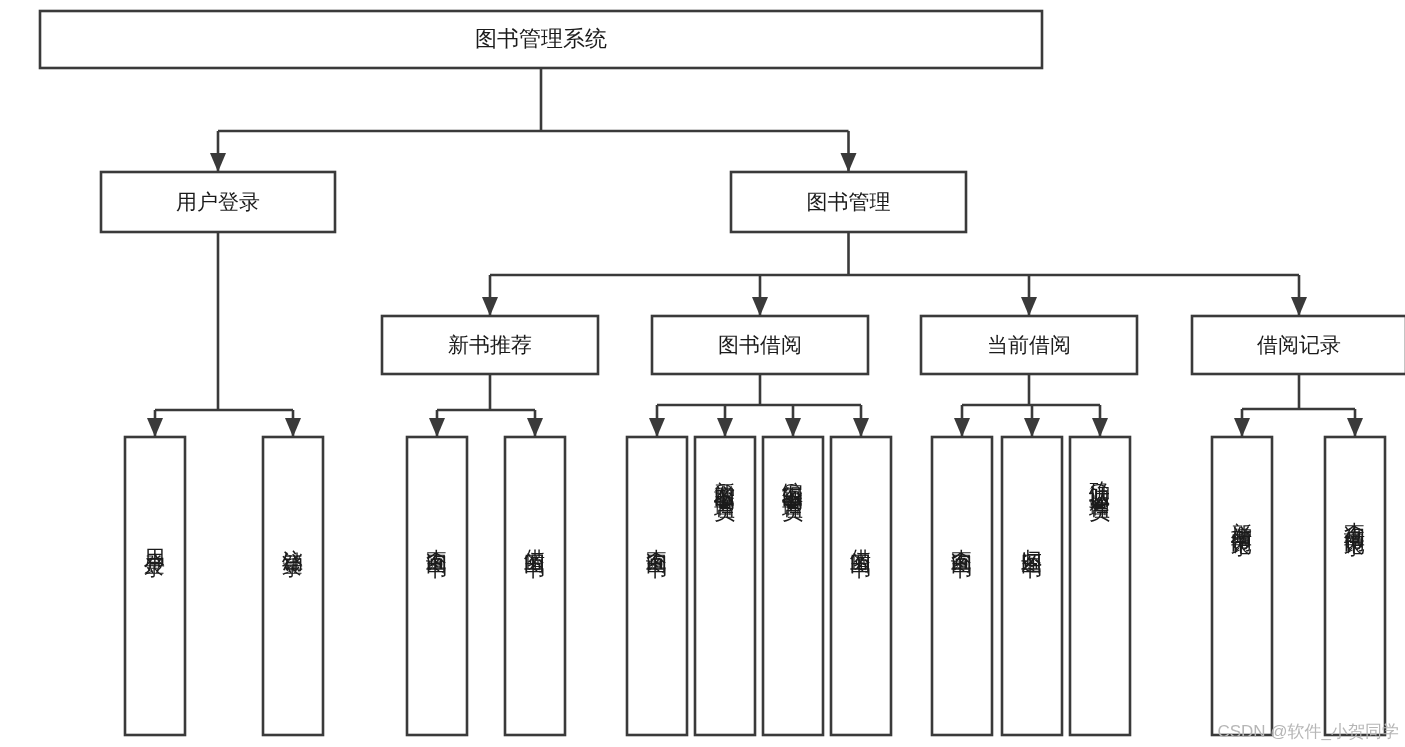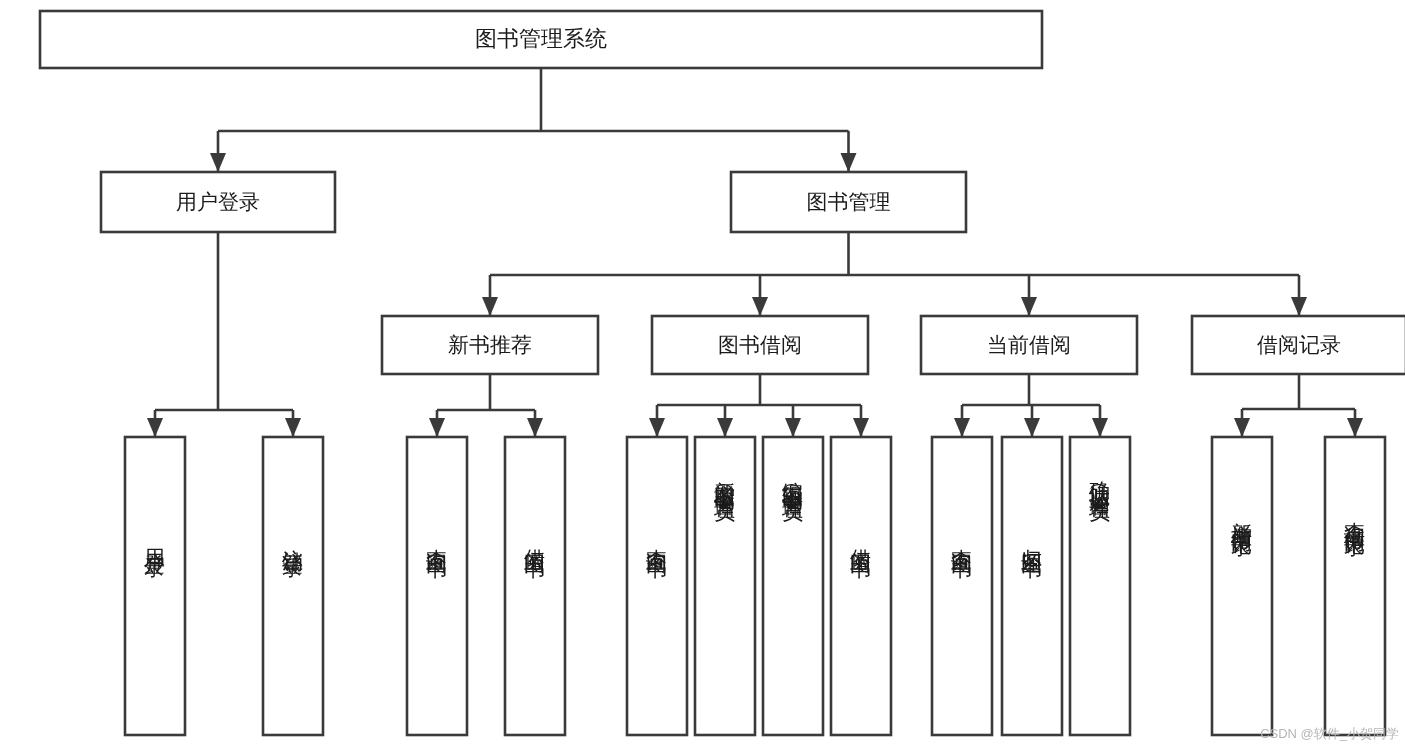--- a/index.html
+++ b/index.html
@@ -53,21 +53,21 @@
     writing-mode: vertical-rl;
     text-orientation: upright;
     text-anchor: middle;
     letter-spacing: 3px;
   }
   .watermark {
     position: absolute;
     right: 6px;
     bottom: 4px;
     font-family: "Liberation Sans", "DejaVu Sans", sans-serif;
-    font-size: 13px;
+    font-size: 17px;
     color: #b6b6b6;
     white-space: nowrap;
     pointer-events: none;
   }
 </style>
 </head>
 <body>
 
 <div id="chart-root">
   <svg id="tree-svg" width="1405" height="747" viewBox="0 0 1405 747" xmlns="http://www.w3.org/2000/svg">

